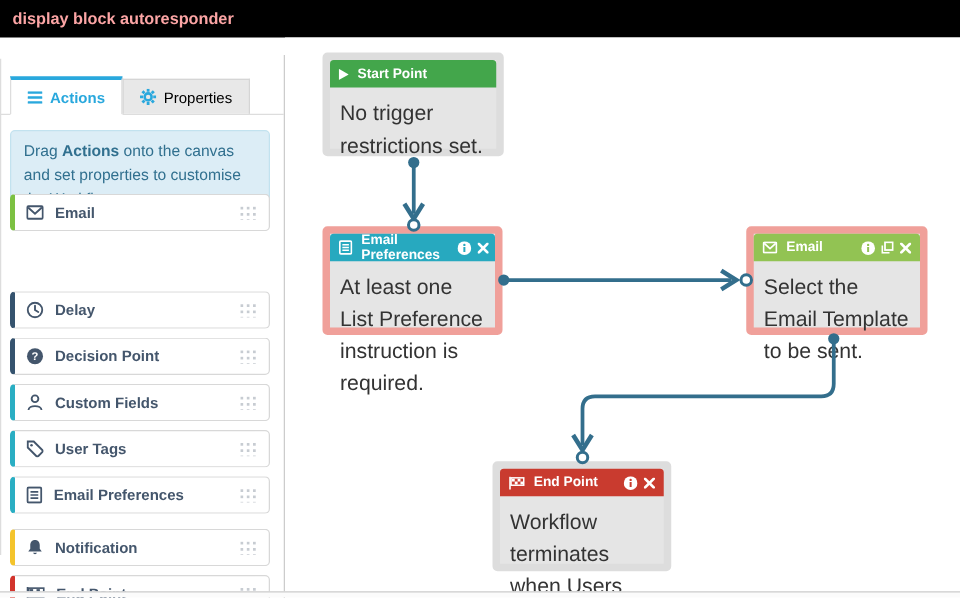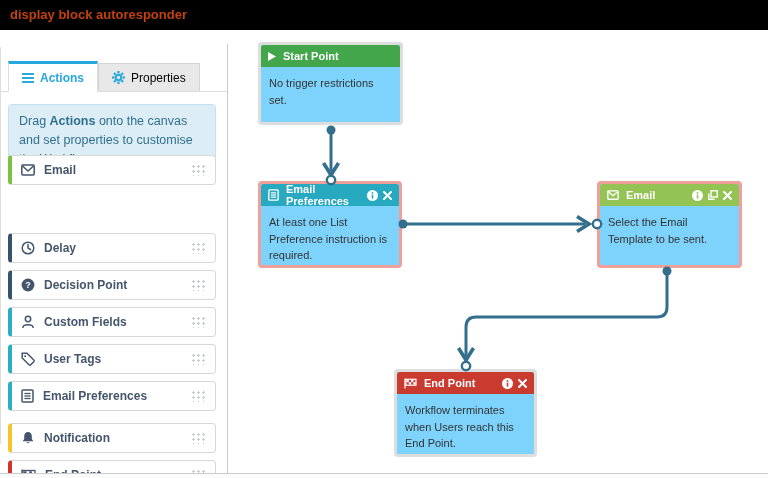--- a/index.html
+++ b/index.html
@@ -1,19 +1,19 @@
 <!DOCTYPE html>
 <html><head>
 <meta charset="utf-8">
 <style>
   * { margin:0; padding:0; box-sizing:border-box; }
   html,body { width:768px; height:478px; overflow:hidden; background:#fff;
               font-family:"Liberation Sans", sans-serif; }
   .titlebar { position:absolute; left:0; top:0; width:768px; height:30px;
-              background:#000; color:#c2410c; font-size:13px; font-weight:600;
+              background:#000; color:#fca5a5; font-size:13px; font-weight:600;
               line-height:30px; padding-left:10px; }
   .sidebar  { position:absolute; left:0; top:44px; width:228px; height:444px;
               background:#fff; border-right:1px solid #ccc; }
   .sidebar-left-edge { position:absolute; left:0; top:47px; width:1px; height:397px; background:#ddd; }
 
   .tabs { position:absolute; left:0; top:17px; width:227px; height:31px;
           border-bottom:1px solid #ddd; padding-left:8px; display:flex; align-items:flex-end; }
   .tab { display:flex; align-items:center; gap:6px; font-size:12px; font-weight:700;
          padding:0 13px; height:28px; cursor:pointer; }
   .tab.active { background:#fff; border:1px solid #ddd; border-top:3px solid #29a8dd;
@@ -34,26 +34,26 @@
   .action-item .label { font-size:12px; font-weight:700; color:#44566c; }
   .action-item .grip { margin-left:auto; width:15px; height:12px;
         background-image:radial-gradient(#c7ccd2 1.1px, transparent 1.2px);
         background-size:5px 5px; }
 
   .icon { display:inline-flex; align-items:center; justify-content:center; }
   .icon svg { display:block; }
 
   .canvas { position:absolute; left:228px; top:30px; width:540px; height:444px; background:#fff; }
 
-  .node { position:absolute; background:#7dd3fc; border:3px solid #be185d; border-radius:4px; }
+  .node { position:absolute; background:#e5e5e5; border:6px solid #be185d; border-radius:4px; }
   .node-header { height:22px; border-radius:3px 3px 0 0; color:#fff; display:flex;
                  align-items:center; gap:7px; padding:0 7px; font-size:11px; font-weight:700; }
   .node-header .spacer { margin-left:auto; }
   .node-header .hicons { display:flex; align-items:center; gap:5px; }
-  .node-body { padding:8px 8px; font-size:11px; color:#333; line-height:1.5; }
+  .node-body { padding:8px 8px; font-size:17px; color:#333; line-height:1.5; }
 
   .connectors { position:absolute; left:0; top:0; width:768px; height:478px;
                 pointer-events:none; z-index:10; }
   .bottom-strip { position:absolute; left:0; top:473px; width:768px; height:5px;
                   background:#fbfbfb; border-top:1px solid #ccc; }
 </style>
 </head>
 <body>
 
 <div class="titlebar">display block autoresponder</div>

